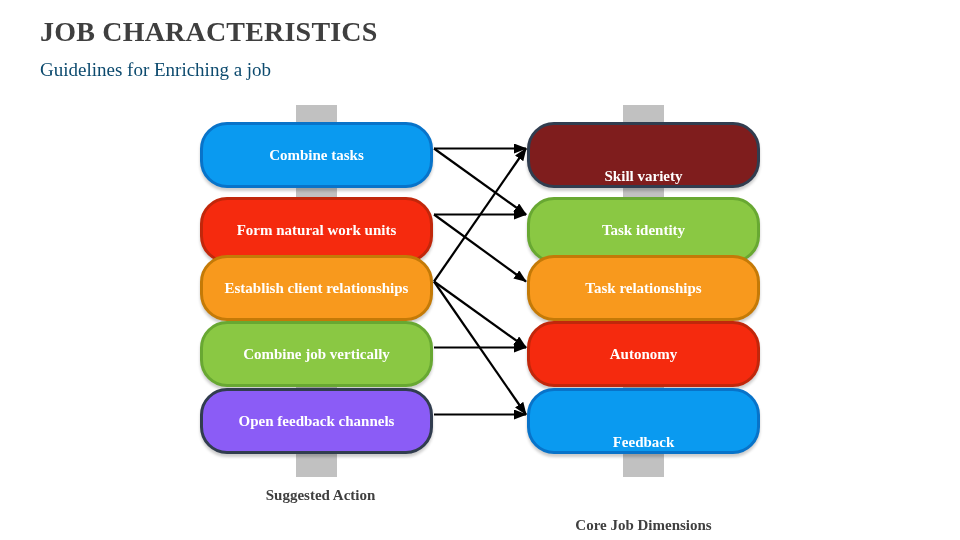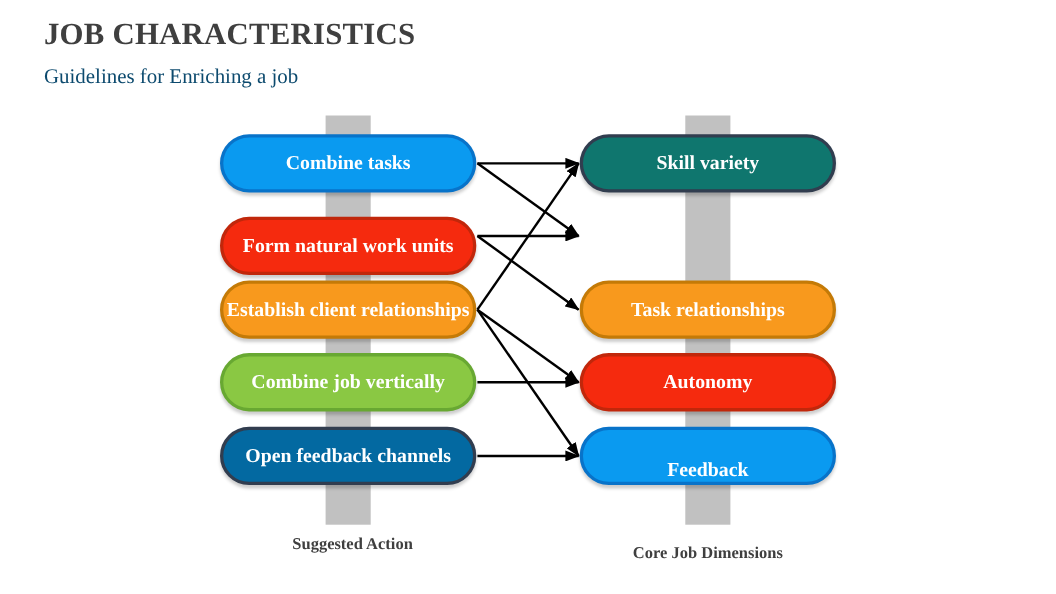--- a/index.html
+++ b/index.html
@@ -34,29 +34,29 @@
     width: 41px;
     height: 372px;
     background: #c1c1c1;
     z-index: 1;
   }
   .bar-left  { left: 296px; }
   .bar-right { left: 623px; }
   .node {
     position: absolute;
     width: 233px;
-    height: 53px;
+    height: 66px;
     box-sizing: border-box;
     border: 3px solid #000;
     border-radius: 27px;
     display: flex;
     align-items: center;
     justify-content: center;
     color: #ffffff;
-    font-size: 18px;
+    font-size: 15px;
     font-weight: bold;
     z-index: 2;
     box-shadow: 0 3px 3px rgba(0,0,0,0.2);
   }
   .col-left  { left: 200px; }
   .col-right { left: 527px; }
   .row0 { top: 122px; }
   .row1 { top: 197px; justify-content: center; }
   .row2 { top: 255px; }
   .row3 { top: 321px; }
@@ -71,21 +71,21 @@
   .col-label {
     position: absolute;
     width: 233px;
     text-align: center;
     font-size: 15px;
     font-weight: bold;
     color: #3f3f3f;
     z-index: 2;
   }
   .label-left  { left: 204px; top: 487px; }
-  .label-right { left: 527px; top: 495px; }
+  .label-right { left: 527px; top: 517px; }
 </style>
 </head>
 <body>
 
 <div class="slide">
 
   <div class="title">JOB CHARACTERISTICS</div>
   <div class="subtitle">Guidelines for Enriching a job</div>
 
   <div class="bar bar-left"></div>
@@ -96,26 +96,29 @@
   </div>
   <div class="node col-left row1" style="background: rgb(245, 42, 14); border-color: rgb(193, 39, 11);">
     <span>Form natural work units</span>
   </div>
   <div class="node col-left row2" style="background: rgb(248, 153, 29); border-color: rgb(196, 122, 7);">
     <span>Establish client relationships</span>
   </div>
   <div class="node col-left row3" style="background: rgb(138, 200, 67); border-color: rgb(104, 168, 50);">
     <span>Combine job vertically</span>
   </div>
-  <div class="node col-left row4" style="background: #0369a1; border-color: rgb(49, 61, 79);">
+  <div class="node col-left row4" style="background: #8b5cf6; border-color: rgb(49, 61, 79);">
     <span>Open feedback channels</span>
   </div>
 
-  <div class="node col-right row0" style="background: #0f766e; border-color: rgb(49, 61, 79);">
+  <div class="node col-right row0" style="background: #7f1d1d; border-color: rgb(49, 61, 79); align-items: flex-end;">
     <span>Skill variety</span>
+  </div>
+  <div class="node col-right row1" style="background: rgb(138, 200, 67); border-color: rgb(104, 168, 50);">
+    <span>Task identity</span>
   </div>
   <div class="node col-right row2" style="background: rgb(248, 153, 29); border-color: rgb(196, 122, 7);">
     <span>Task relationships</span>
   </div>
   <div class="node col-right row3" style="background: rgb(245, 42, 14); border-color: rgb(193, 39, 11);">
     <span>Autonomy</span>
   </div>
   <div class="node col-right row4" style="background: rgb(10, 154, 240); border-color: rgb(8, 115, 201); align-items: flex-end;">
     <span>Feedback</span>
   </div>

